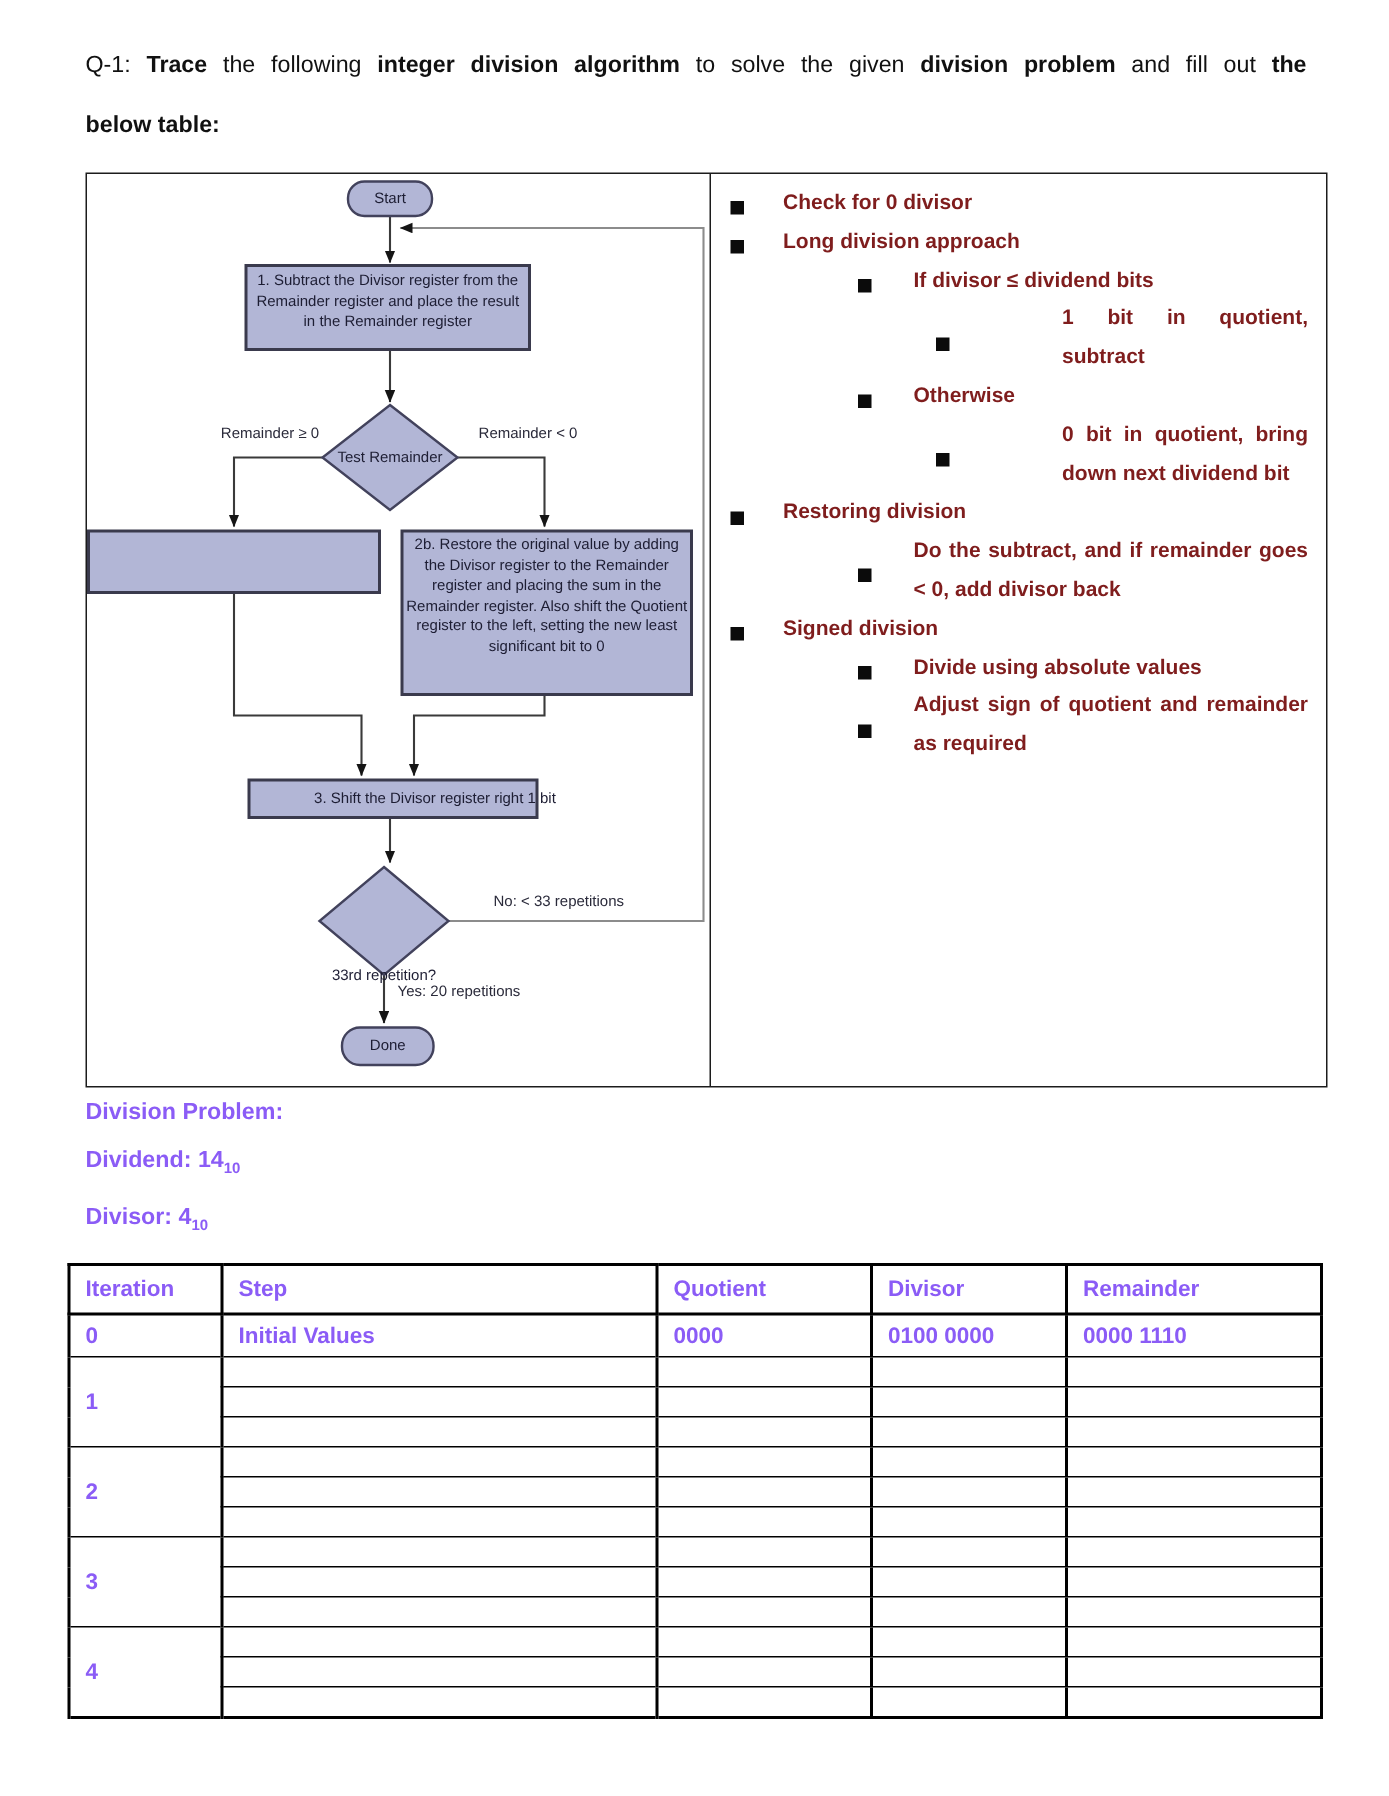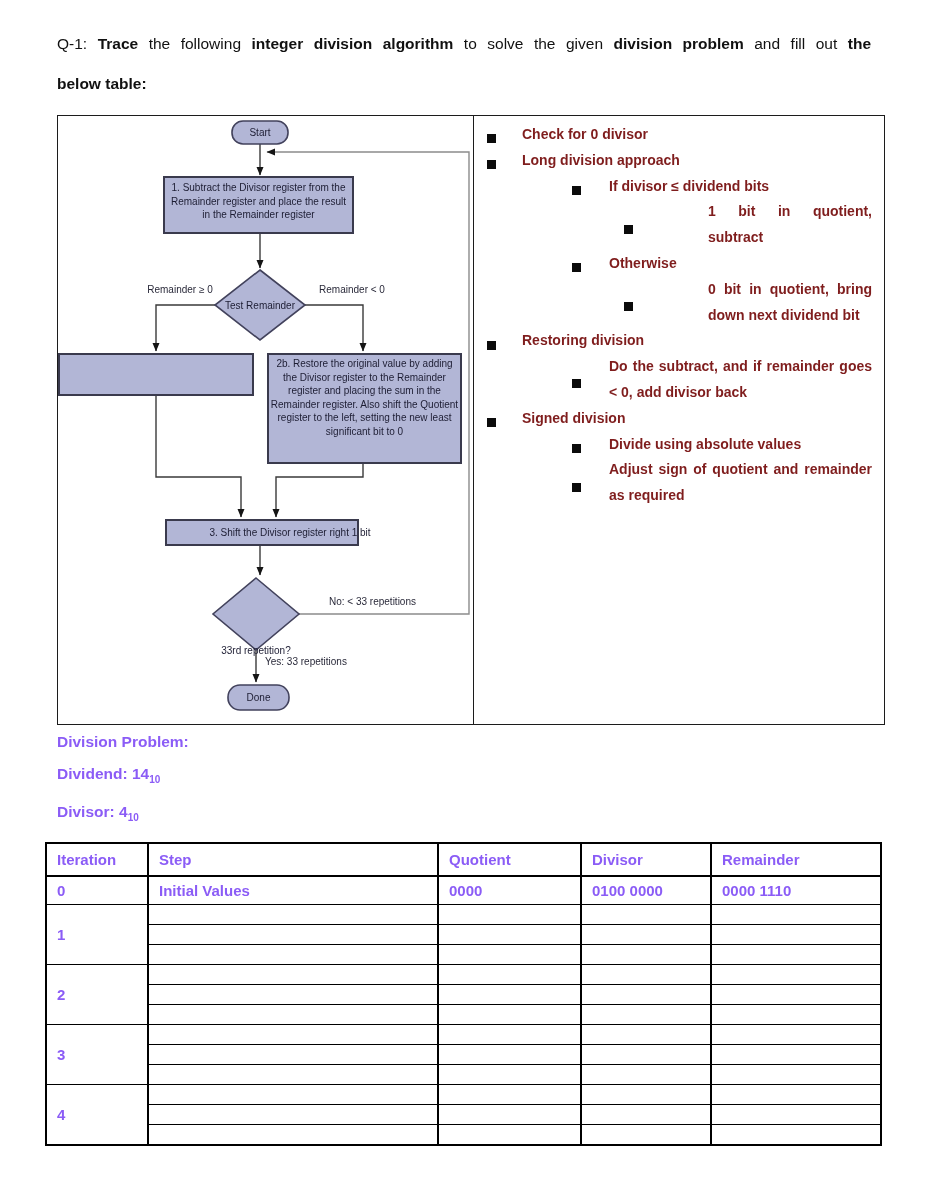--- a/index.html
+++ b/index.html
@@ -91,21 +91,21 @@
 
       <div class="ftxt" style="left:174px;top:5px;width:56px;height:23px;line-height:23px;">Start</div>
       <div class="ftxt" style="left:108px;top:65px;width:185px;">1.  Subtract the Divisor register from the Remainder register and place the result in the Remainder register</div>
       <div class="ftxt small-lbl" style="left:84px;top:167px;width:76px;">Remainder ≥ 0</div>
       <div class="ftxt small-lbl" style="left:256px;top:167px;width:76px;">Remainder &lt; 0</div>
       <div class="ftxt" style="left:157px;top:183px;width:90px;">Test Remainder</div>
       <div class="ftxt" style="left:212px;top:241px;width:189px;">2b.  Restore the original value by adding the Divisor register to the Remainder register and placing the sum in the Remainder register. Also shift the Quotient register to the left, setting the new least significant bit to 0</div>
       <div class="ftxt" style="left:124px;top:404px;width:192px;height:25px;line-height:25px;padding-left:12px;">3.  Shift the Divisor register right 1 bit</div>
       <div class="ftxt" style="left:155px;top:492px;width:86px;margin-top:36px;">33rd repetition?</div>
       <div class="ftxt small-lbl left-al" style="left:247px;top:479px;width:130px;padding-left:24px;">No: &lt; 33 repetitions</div>
-      <div class="ftxt small-lbl left-al" style="left:207px;top:539px;width:120px;">Yes: 33 repetitions</div>
+      <div class="ftxt small-lbl left-al" style="left:207px;top:539px;width:120px;">Yes: 20 repetitions</div>
       <div class="ftxt" style="left:170px;top:569px;width:61px;height:25px;line-height:25px;">Done</div>
     </div>
 
     <div id="notes-pane">
       <div class="note-row lvl1">
           <span class="sq"></span>
           <span class="note-text">Check for 0 divisor</span>
         </div>
       <div class="note-row lvl1">
           <span class="sq"></span>

